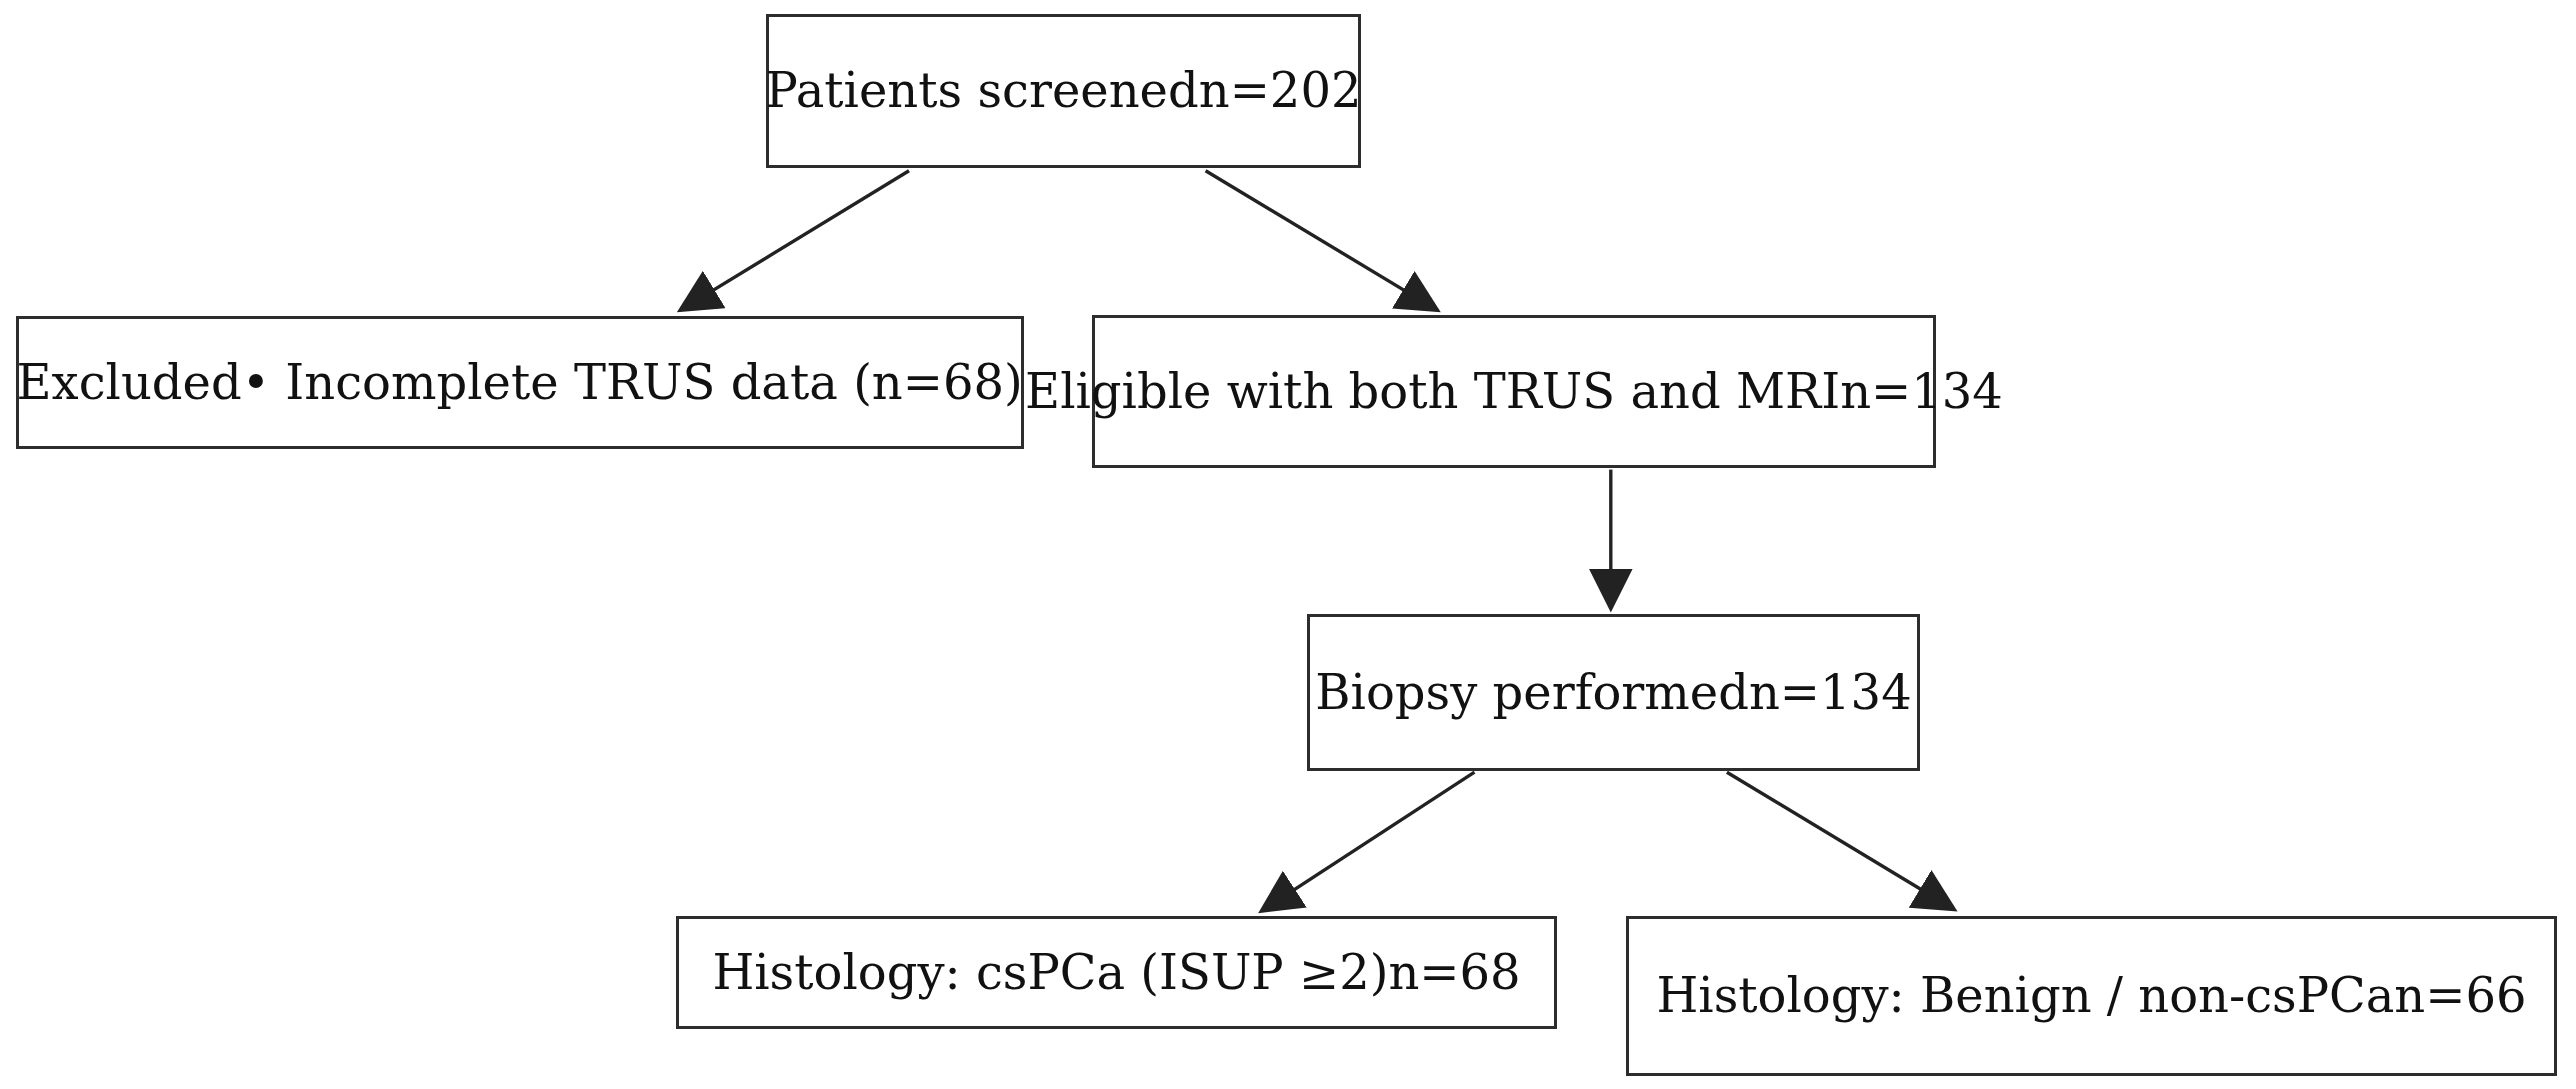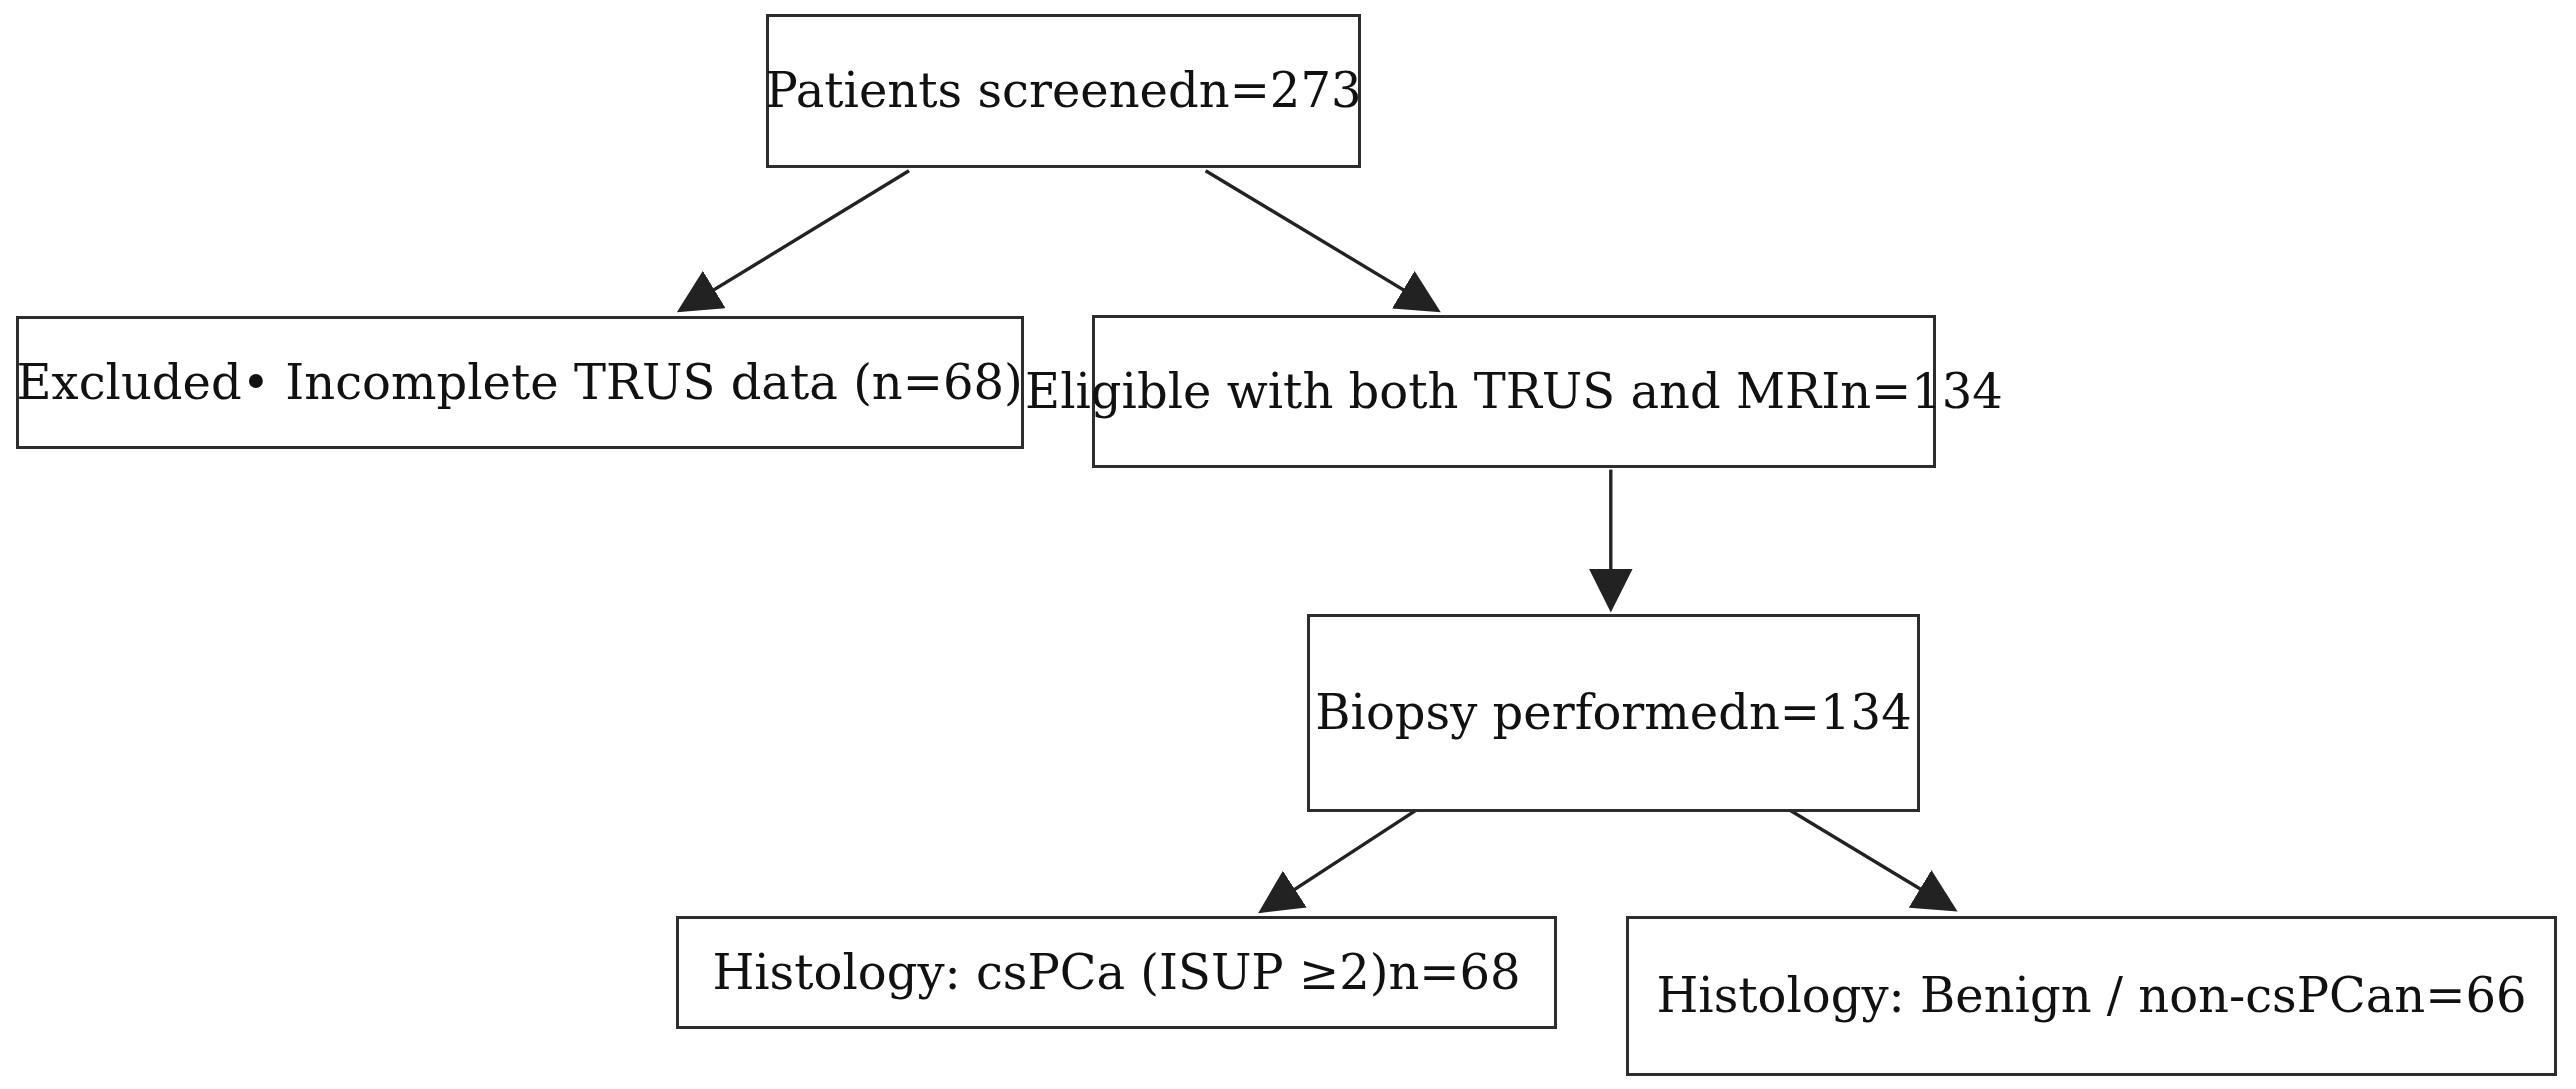--- a/index.html
+++ b/index.html
@@ -19,21 +19,21 @@
     display:flex;
     align-items:center;justify-content:center;
     text-align:center;
     font-size:48px;line-height:1.28;font-weight:400;
     color:#111111;
     white-space:nowrap;
   }
   #node-screened{left:766px;top:14.2px;width:595px;height:154px;}
   #node-excluded{left:15.7px;top:316px;width:1008px;height:133px;}
   #node-eligible{left:1092px;top:315px;width:844px;height:153px;}
-  #node-biopsy{left:1307px;top:614px;width:613px;height:198px;}
+  #node-biopsy{left:1307px;top:614px;width:613px;height:157px;}
   #node-cspca{left:676px;top:916px;width:881px;height:113px;}
   #node-benign{left:1626px;top:916px;width:931px;height:160px;}
   .edge{stroke:#222222;stroke-width:4.5;fill:none;}
 </style>
 </head>
 <body>
 
 <div id="canvas">
 
   <svg id="edge-layer" viewBox="0 0 3438 1454" xmlns="http://www.w3.org/2000/svg">
@@ -44,21 +44,21 @@
     </defs>
     <line class="edge" x1="1213" y1="228" x2="908" y2="414" marker-end="url(#arrow)"></line>
     <line class="edge" x1="1609" y1="228" x2="1918" y2="414" marker-end="url(#arrow)"></line>
     <line class="edge" x1="2150" y1="627" x2="2150" y2="812" marker-end="url(#arrow)"></line>
     <line class="edge" x1="1968" y1="1031" x2="1684" y2="1216" marker-end="url(#arrow)"></line>
     <line class="edge" x1="2305" y1="1031" x2="2608" y2="1214" marker-end="url(#arrow)"></line>
   </svg>
 
   <div class="node" id="node-screened">
     <span>Patients screened</span>
-    <span>n=273</span>
+    <span>n=202</span>
   </div>
 
   <div class="node" id="node-excluded">
     <span>Excluded</span>
     <span>• Incomplete TRUS data (n=68)</span>
   </div>
 
   <div class="node" id="node-eligible">
     <span>Eligible with both TRUS and MRI</span>
     <span>n=134</span>

